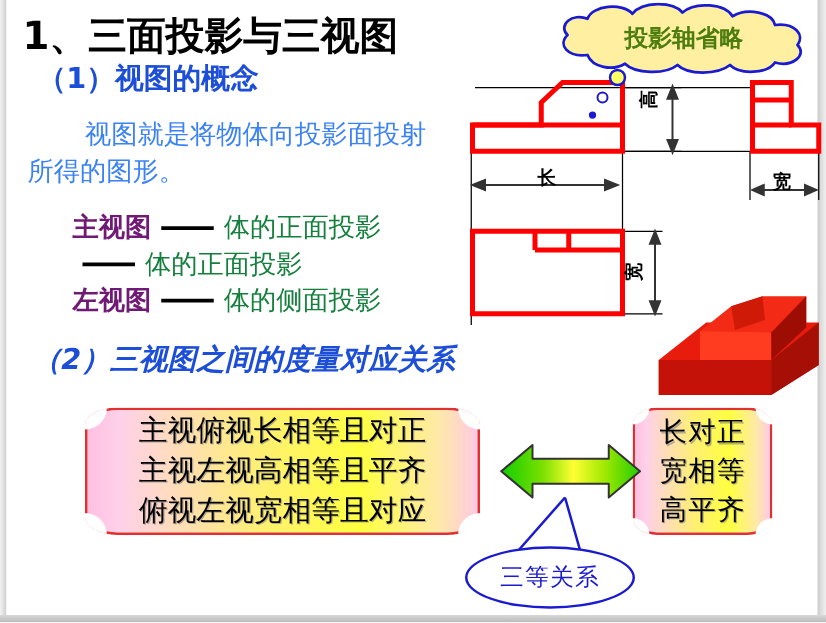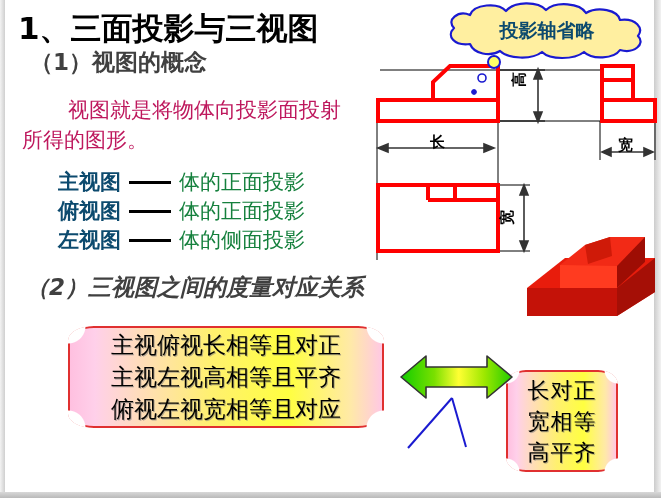--- a/index.html
+++ b/index.html
@@ -36,46 +36,47 @@
     font-size: 31px;
     font-weight: bold;
     color: #000000;
     white-space: nowrap;
     letter-spacing: 0px;
   }
   .subhead {
     position: absolute;
     font-size: 23px;
     font-weight: bold;
-    color: #404040;
+    color: #1d4ed8;
     white-space: nowrap;
   }
   .sub1 { left: 30px; top: 47px; }
   .sub2 { left: 26px; top: 272px; font-style: italic; }
 
   .body-text {
     position: absolute;
     left: 22px; top: 95px;
     width: 330px;
     font-size: 21px;
-    color: #be185d;
+    color: #3b82f6;
     line-height: 30px;
     text-indent: 46px;
+    font-family: Liberation Mono, monospace;
   }
 
   .defn-row {
     position: absolute;
     left: 58px;
     font-size: 21px;
     white-space: nowrap;
     display: flex;
     align-items: center;
   }
   .defn-name {
-    color: #0c4a6e;
+    color: #701a75;
     font-weight: bold;
   }
   .defn-dash {
     display: inline-block;
     width: 42px;
     height: 0;
     border-top: 3px solid #000;
     margin: 0 8px;
   }
   .defn-desc { color: #15803d; }
@@ -86,21 +87,21 @@
   
   .cloud-wrap {
     position: absolute;
     left: 440px; top: 2px;
     width: 210px; height: 58px;
   }
   .cloud-label {
     position: absolute;
     left: 0; top: 0; width: 210px; height: 58px;
     display: flex; align-items: center; justify-content: center;
-    font-size: 19px; font-weight: bold; color: #0c4a6e;
+    font-size: 19px; font-weight: bold; color: #4d7c0f;
     white-space: nowrap;
     padding-left: 4px;
     box-sizing: border-box;
   }
 
   
   .banner {
     position: absolute;
     box-sizing: border-box;
     background: linear-gradient(to right, #ffc0e0 0%, #ffd0ea 8%, #fff070 45%, #ffff40 70%, #ffe9a8 90%, #ffc8e4 100%);
@@ -132,21 +133,20 @@
     -webkit-mask-image: radial-gradient(circle at 0% 0%, transparent 13px, #000 14px),
                         radial-gradient(circle at 100% 0%, transparent 13px, #000 14px),
                         radial-gradient(circle at 0% 100%, transparent 13px, #000 14px),
                         radial-gradient(circle at 100% 100%, transparent 13px, #000 14px);
     -webkit-mask-composite: source-in;
     mask-image: radial-gradient(circle at 0% 0%, transparent 13px, #000 14px),
                 radial-gradient(circle at 100% 0%, transparent 13px, #000 14px),
                 radial-gradient(circle at 0% 100%, transparent 13px, #000 14px),
                 radial-gradient(circle at 100% 100%, transparent 13px, #000 14px);
     mask-composite: intersect;
-    margin-top: 44px;
   }
   .banner-line {
     font-size: 23px;
     color: #000000;
     line-height: 32px;
     white-space: nowrap;
     text-shadow: 1px 1px 0 rgba(120,120,120,0.55);
   }
   .banner-right .banner-line {
     font-size: 22px;
@@ -196,21 +196,20 @@
   <div class="title">1、三面投影与三视图</div>
   <div class="subhead sub1">（1）视图的概念</div>
   <div class="body-text">视图就是将物体向投影面投射所得的图形。</div>
 
   <div class="defn-row defn-r1">
     <span class="defn-name">主视图</span>
     <span class="defn-dash"></span>
     <span class="defn-desc">体的正面投影</span>
   </div>
   <div class="defn-row defn-r2">
-    <span class="defn-name">俯视图</span>
     <span class="defn-dash"></span>
     <span class="defn-desc">体的正面投影</span>
   </div>
   <div class="defn-row defn-r3">
     <span class="defn-name">左视图</span>
     <span class="defn-dash"></span>
     <span class="defn-desc">体的侧面投影</span>
   </div>
 
   <div class="subhead sub2">（2）三视图之间的度量对应关系</div>
@@ -343,14 +342,17 @@
     </defs>
 
     <g stroke="#1a1ad0" stroke-width="2" fill="none">
       <path d="M408,448 L452,398"></path>
       <path d="M466,447 L452,398"></path>
     </g>
 
     <polygon points="401,377 426,356 426,367 487,367 487,356 512,377 487,398 487,387 426,387 426,398" fill="url(#arrowGrad)" stroke="#333333" stroke-width="1.6" stroke-linejoin="round"></polygon>
   </svg>
 
+  <div class="ellipse-callout">
+    <span class="ellipse-label">三等关系</span>
+  </div>
 
 </div>
 
 </body></html>

